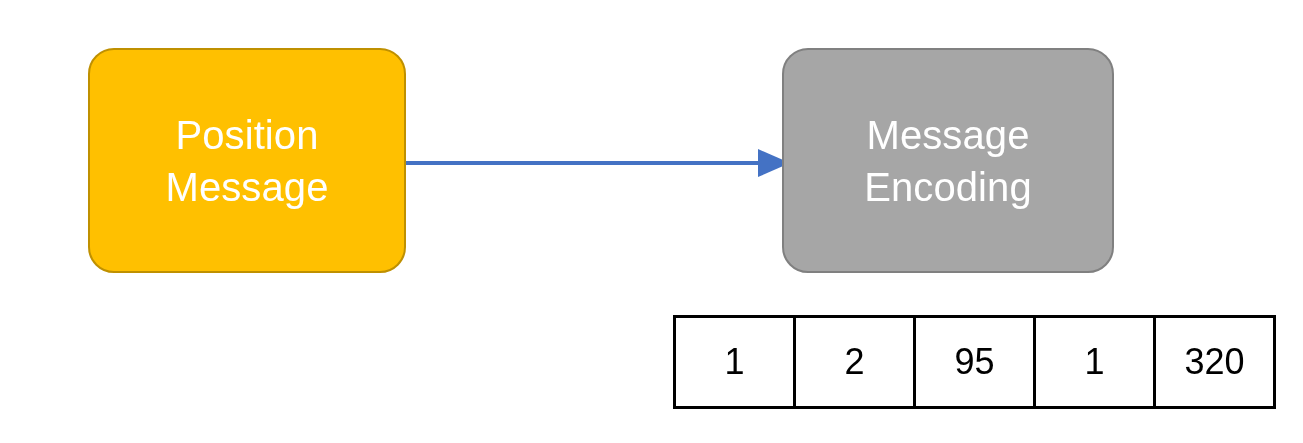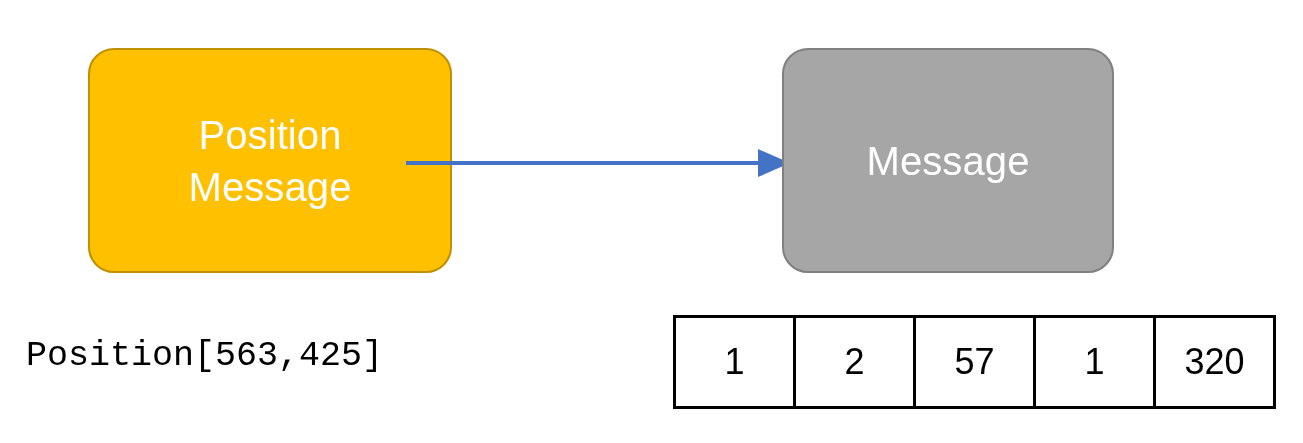--- a/index.html
+++ b/index.html
@@ -38,21 +38,21 @@
     line-height: 1.30;
     color: #ffffff;
     font-size: 40px;
     font-weight: 400;
     letter-spacing: 0.1px;
   }
 
   #box-position-message {
     left: 88px;
     top: 48px;
-    width: 364px;
+    width: 318px;
     height: 225px;
     background: #FFC000;
     border: 2px solid #BF9000;
   }
 
   #box-message-encoding {
     left: 782px;
     top: 48px;
     width: 332px;
     height: 225px;
@@ -119,29 +119,29 @@
     <span class="proc-line">Message</span>
   </div>
 
   <svg id="connector-arrow" viewBox="0 0 392 46" xmlns="http://www.w3.org/2000/svg">
     <line x1="6" y1="23" x2="360" y2="23" stroke="#4472C4" stroke-width="4"></line>
     <polygon points="358,9 390,23 358,37" fill="#4472C4"></polygon>
   </svg>
 
   <div class="proc-box" id="box-message-encoding">
     <span class="proc-line">Message</span>
+    <span class="proc-line">Encoding</span>
   </div>
 
-  <div id="position-literal">Position[563,425]</div>
 
   <table id="encoded-table">
     <tbody>
       <tr>
         <td>1</td>
         <td>2</td>
-        <td>57</td>
+        <td>95</td>
         <td>1</td>
         <td>320</td>
       </tr>
     </tbody>
   </table>
 
 </div>
 
 </body></html>

